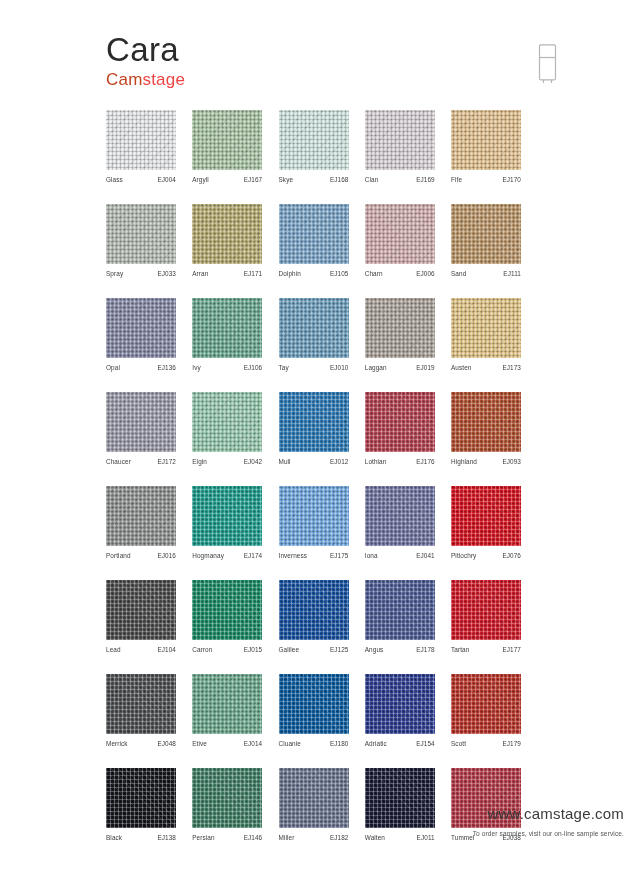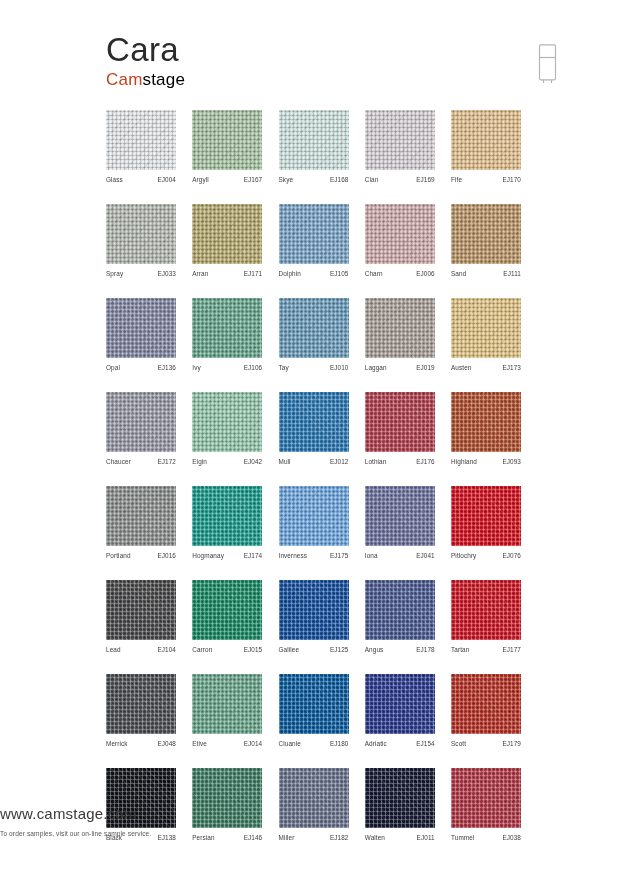--- a/index.html
+++ b/index.html
@@ -47,21 +47,21 @@
     white-space: nowrap;
   }
   .subtitle {
     margin-top: 2px;
     font-size: 17px;
     line-height: 20px;
     letter-spacing: 0.2px;
     white-space: nowrap;
   }
   .subtitle .cam { color: #c0441f; text-align: center; }
-  .subtitle .stage { color: #000000; }
+  .subtitle .stage { color: #ef4444; }
 
   .brand-mark {
     position: absolute;
     left: 538px;
     top: 44px;
     width: 19px;
     height: 40px;
   }
   .brand-mark svg { display: block; }
 
@@ -151,21 +151,21 @@
   }
   .swatch-name { letter-spacing: 0.1px; }
   .swatch-code { letter-spacing: 0.1px; }
 
   
   .footer {
     position: absolute;
     left: 0;
     top: 804px;
     width: 624px;
-    text-align: left;
+    text-align: right;
   }
   .footer-url {
     font-size: 15px;
     line-height: 20px;
     color: #3a3a3a;
     letter-spacing: 0.2px;
   }
   .footer-note {
     margin-top: 5px;
     font-size: 6.6px;

